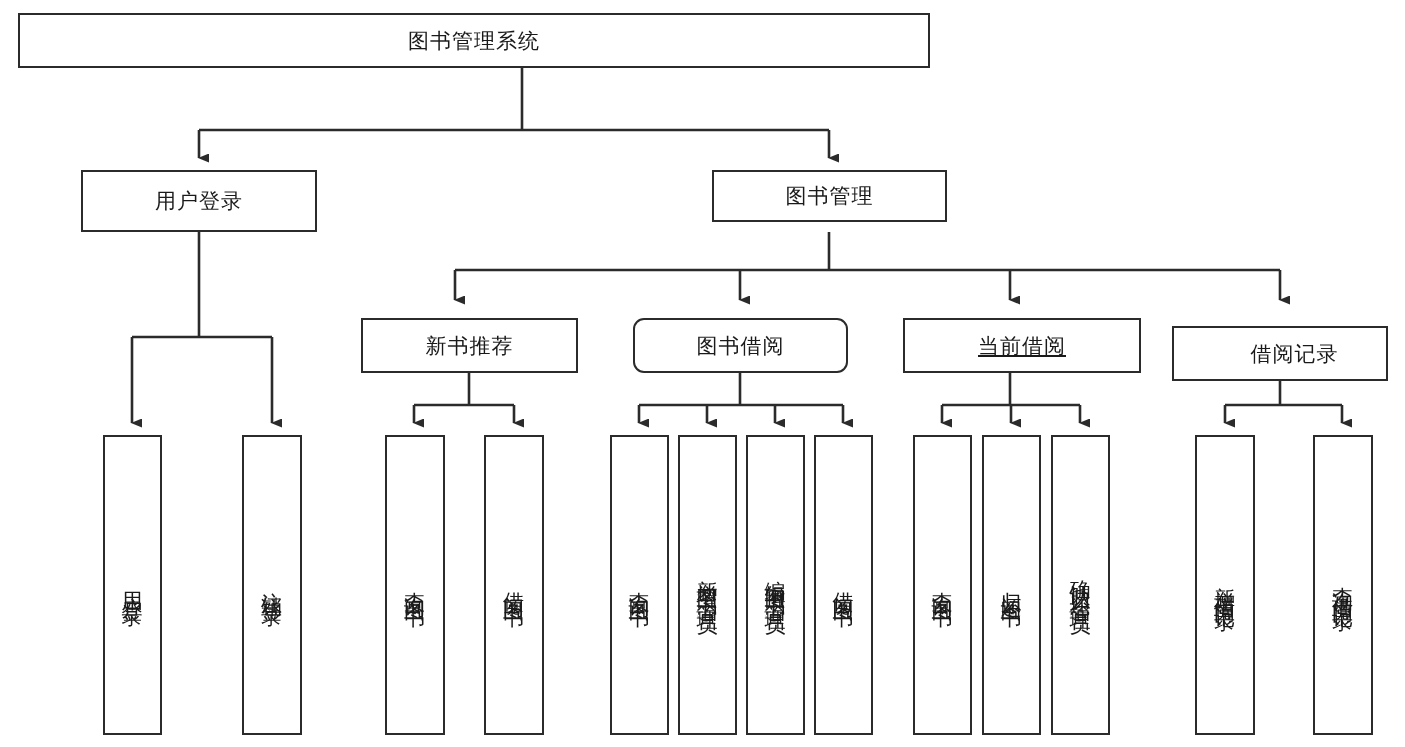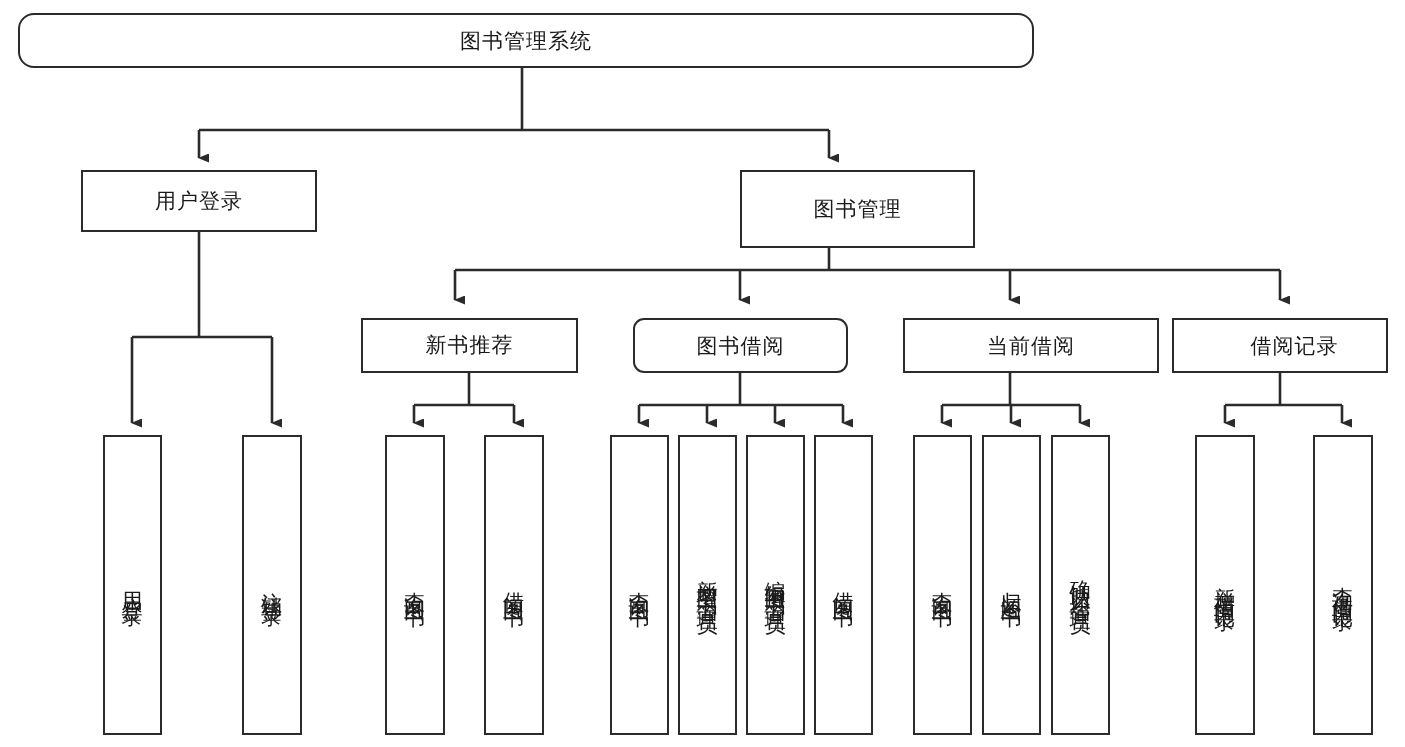--- a/index.html
+++ b/index.html
@@ -111,41 +111,41 @@
       <path d="M1011,405 L1011,423" marker-end="url(#arrow)"></path>
       <path d="M1080,405 L1080,423" marker-end="url(#arrow)"></path>
 
       <path d="M1280,373 L1280,405"></path>
       <path d="M1225,405 L1342,405"></path>
       <path d="M1225,405 L1225,423" marker-end="url(#arrow)"></path>
       <path d="M1342,405 L1342,423" marker-end="url(#arrow)"></path>
     </g>
   </svg>
 
-  <div class="node horiz" style="left:18px; top:13px; width:1016px; height:55px;border-radius:16px;">
+  <div class="node horiz" style="left:18px; top:13px; width:912px; height:55px;">
     <span class="label">图书管理系统</span>
   </div>
 
   <div class="node horiz" style="left:81px; top:170px; width:236px; height:62px;">
     <span class="label">用户登录</span>
   </div>
-  <div class="node horiz" style="left:740px; top:170px; width:235px; height:78px;">
+  <div class="node horiz" style="left:712px; top:170px; width:235px; height:52px;">
     <span class="label">图书管理</span>
   </div>
 
-  <div class="node horiz" style="left:361px; top:318px; width:217px; height:55px;font-family:Liberation Serif, serif;">
+  <div class="node horiz" style="left:361px; top:318px; width:217px; height:55px;">
     <span class="label">新书推荐</span>
   </div>
   <div class="node horiz" style="left:633px; top:318px; width:215px; height:55px;border-radius:11px;">
     <span class="label">图书借阅</span>
   </div>
-  <div class="node horiz" style="left:903px; top:318px; width:256px; height:55px;">
+  <div class="node horiz" style="left:903px; top:318px; width:238px; height:55px;text-decoration:underline;">
     <span class="label">当前借阅</span>
   </div>
-  <div class="node horiz" style="left:1172px; top:318px; width:216px; height:55px;padding-left:29px;">
+  <div class="node horiz" style="left:1172px; top:326px; width:216px; height:55px;padding-left:29px;">
     <span class="label">借阅记录</span>
   </div>
 
   <div class="node vert" style="left:103px; top:435px; width:59px; height:300px;">
     <span class="label">用户登录</span>
   </div>
   <div class="node vert" style="left:242px; top:435px; width:60px; height:300px;">
     <span class="label">注销登录</span>
   </div>
 

